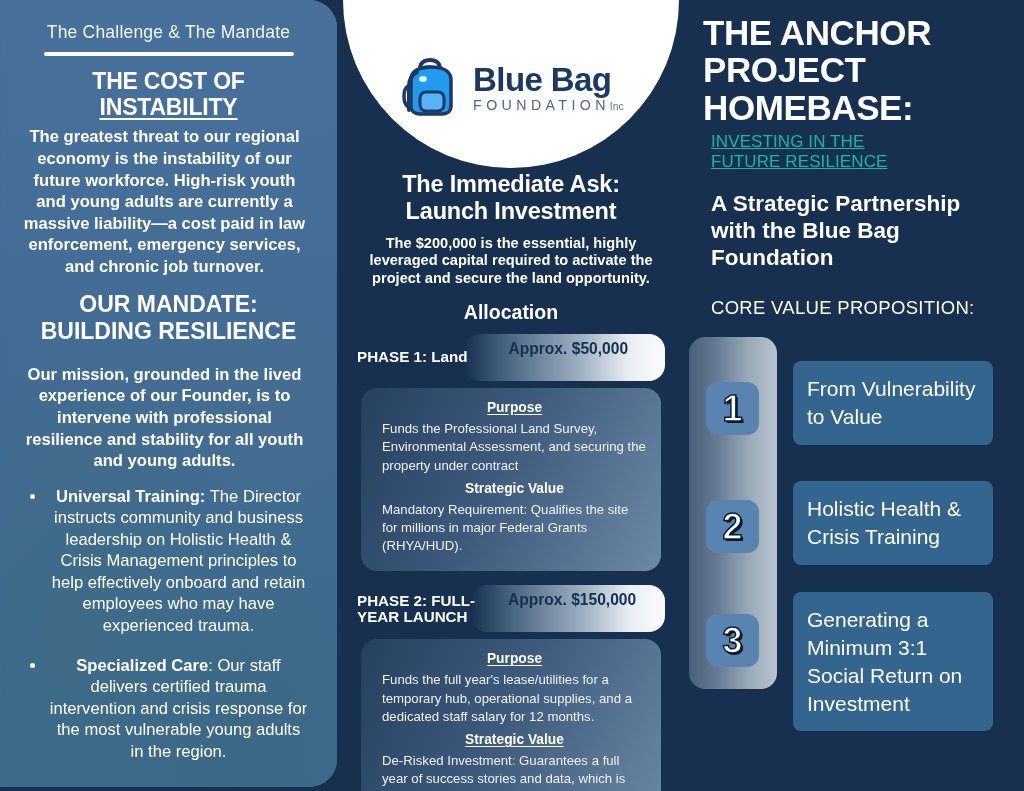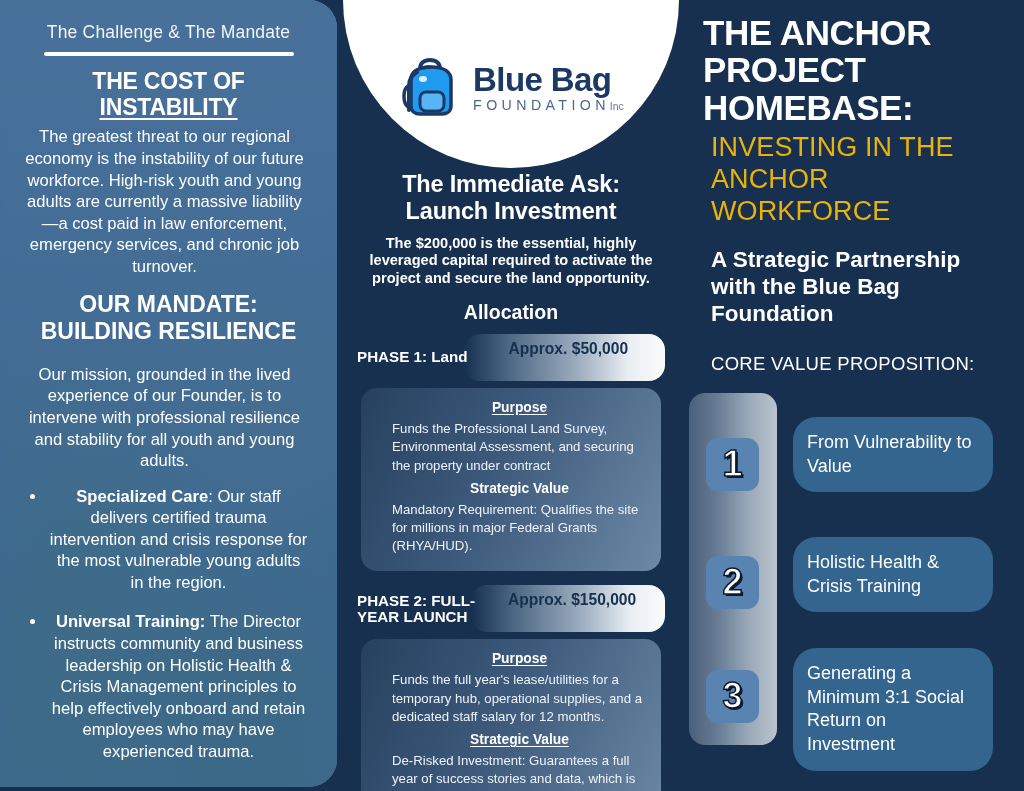--- a/index.html
+++ b/index.html
@@ -70,21 +70,21 @@
     font-weight: 700;
     line-height: 1.14;
     margin: 2px 0 6px 0;
     letter-spacing: -.2px;
   }
   .l-head .ul { text-decoration: underline; text-underline-offset: 3px; }
   .l-body {
     font-size: 16.6px;
     line-height: 1.3;
     margin: 0 8px 14px 0;
-    font-weight: 400;
+    font-weight: 700;
   }
   .l-head2 {
     font-size: 23px;
     font-weight: 700;
     line-height: 1.14;
     margin: 10px 0 20px 0;
   }
   .l-bullets { margin: 14px 0 0 0; padding: 0; list-style: none; }
   .l-bullets li {
     position: relative;
@@ -206,21 +206,21 @@
     font-size: 15.6px;
     font-weight: 700;
     text-align: center;
     padding: 6px 14px 23px 22px;
     box-sizing: border-box;
   }
 
   .phase-card {
     margin: 0 12px 14px 12px;
     border-radius: 16px;
-    padding: 10px 14px 12px 31px;
+    padding: 10px 14px 12px 21px;
     background: linear-gradient(110deg, #2a4straight 0%, #5a7897 100%);
     background: linear-gradient(115deg, #27405f 0%, #3d5a7c 45%, #6d89a6 100%);
     color: #eef3f8;
     font-size: 13.2px;
     line-height: 1.38;
   }
   .card-sub {
     text-align: center;
     font-weight: 700;
     font-size: 13.8px;
@@ -243,26 +243,27 @@
   }
   .r-title {
     color: #ffffff;
     font-size: 35px;
     font-weight: 700;
     line-height: 1.07;
     letter-spacing: -.4px;
     margin: 14px 18px 0 18px;
   }
   .r-sub {
-    color: #eab308;
-    font-size: 27px;
+    color: #14b8a6;
+    font-size: 17px;
     font-weight: 400;
     line-height: 1.18;
     margin: 6px 18px 0 26px;
     letter-spacing: .1px;
+    text-decoration: underline;
   }
   .r-sub2 {
     color: #ffffff;
     font-size: 22.5px;
     font-weight: 700;
     line-height: 1.2;
     margin: 18px 18px 0 26px;
   }
   .r-cvp {
     color: #ffffff;
@@ -296,24 +297,24 @@
     -webkit-text-stroke: 1.5px #0d1a2b;
   }
   .num-1 { top: 45px; }
   .num-2 { top: 163px; }
   .num-3 { top: 277px; }
 
   .value-card {
     position: absolute;
     left: 108px;
     width: 200px;
-    border-radius: 23px;
+    border-radius: 8px;
     background: #33658f;
     color: #ffffff;
-    font-size: 18px;
+    font-size: 21px;
     line-height: 1.32;
     padding: 14px 14px;
     box-sizing: border-box;
   }
   .vc-1 { top: 24px; }
   .vc-2 { top: 144px; }
   .vc-3 { top: 255px; text-align: left; }
 </style>
 </head>
 <body>
@@ -338,25 +339,25 @@
       <div class="l-head2">
         <span>OUR MANDATE:</span><br>
         <span class="ul">BUILDING RESILIENCE</span>
       </div>
 
       <p class="l-body">Our mission, grounded in the lived experience of our Founder, is to intervene with professional resilience and stability for all youth and young adults.</p>
 
       <ul class="l-bullets">
         <li>
           <span class="dot"></span>
-          <b>Specialized Care</b><span>: Our staff delivers certified trauma intervention and crisis response for the most vulnerable young adults in the region.</span>
+          <b>Universal Training:</b><span> The Director instructs community and business leadership on Holistic Health &amp; Crisis Management principles to help effectively onboard and retain employees who may have experienced trauma.</span>
         </li>
         <li>
           <span class="dot"></span>
-          <b>Universal Training:</b><span> The Director instructs community and business leadership on Holistic Health &amp; Crisis Management principles to help effectively onboard and retain employees who may have experienced trauma.</span>
+          <b>Specialized Care</b><span>: Our staff delivers certified trauma intervention and crisis response for the most vulnerable young adults in the region.</span>
         </li>
       </ul>
 
     </div>
   </div>
 
   <div class="center-panel">
 
     <div class="logo-circle">
       <div class="logo-wrap">
@@ -417,21 +418,21 @@
   <div class="right-panel">
 
     <div class="r-title">
       <span>THE ANCHOR</span><br>
       <span>PROJECT</span><br>
       <span>HOMEBASE:</span>
     </div>
 
     <div class="r-sub">
       <span>INVESTING IN THE</span><br>
-      <span>ANCHOR WORKFORCE</span>
+      <span>FUTURE RESILIENCE</span>
     </div>
 
     <div class="r-sub2">A Strategic Partnership with the Blue Bag Foundation</div>
 
     <div class="r-cvp">CORE VALUE PROPOSITION:</div>
 
     <div class="value-area">
       <div class="value-bar"></div>
 
       <div class="num-badge num-1">1</div>

